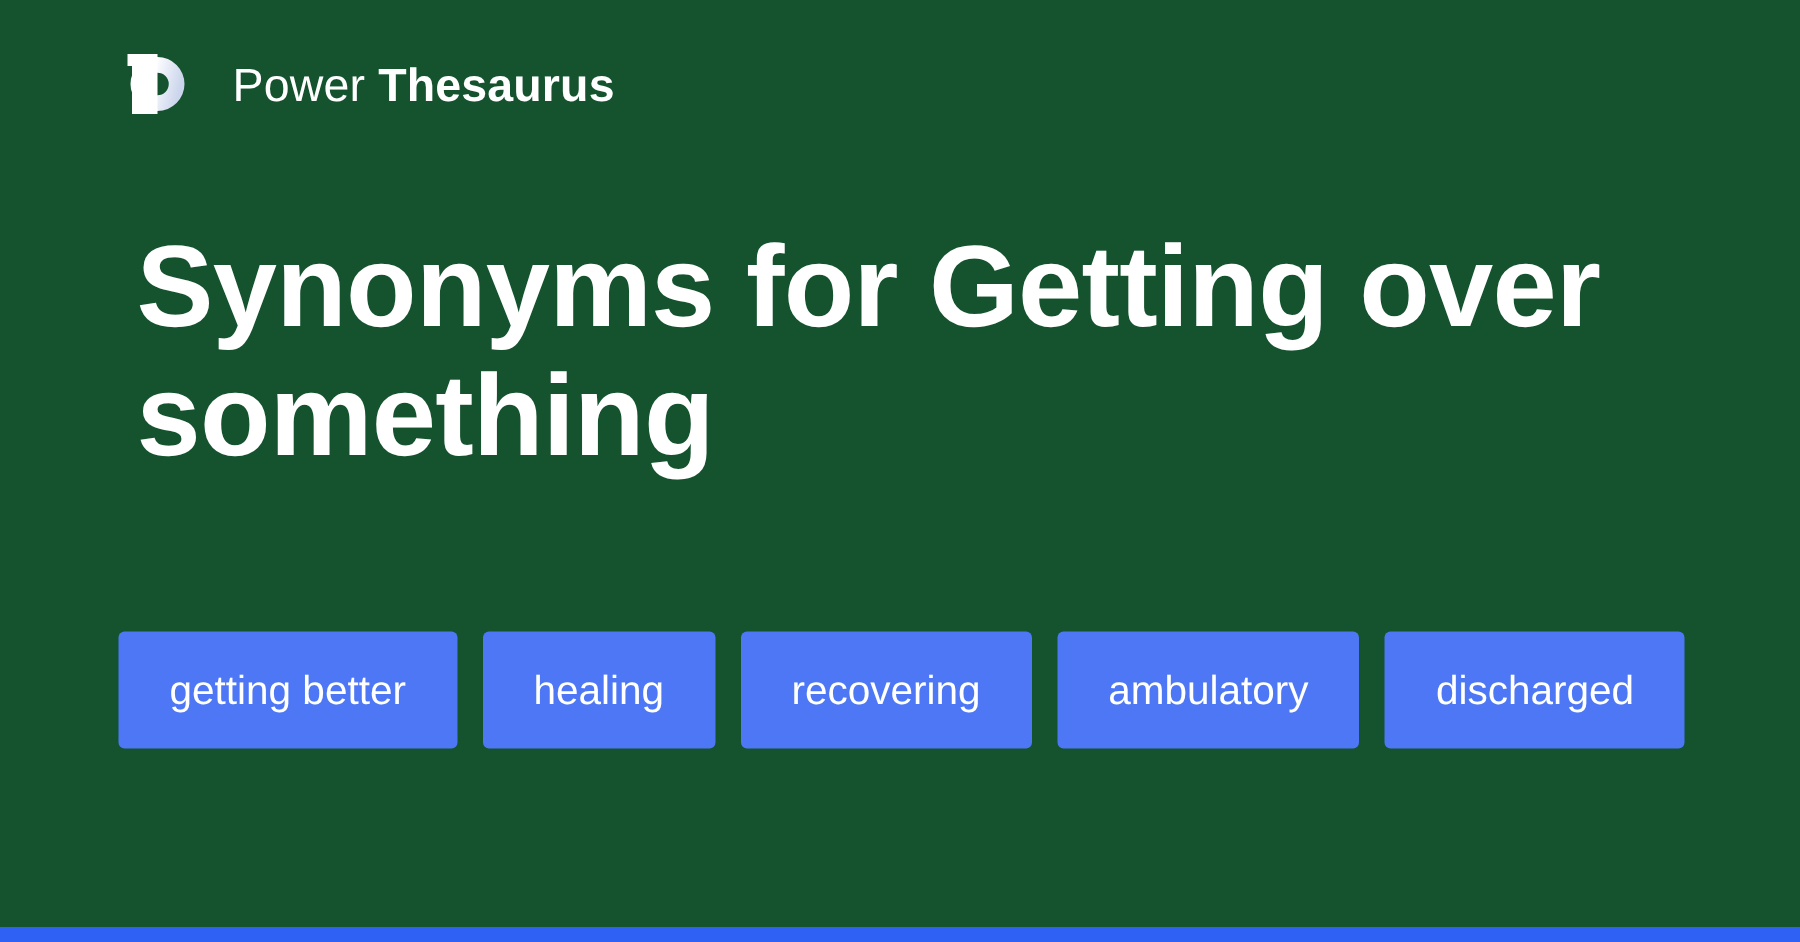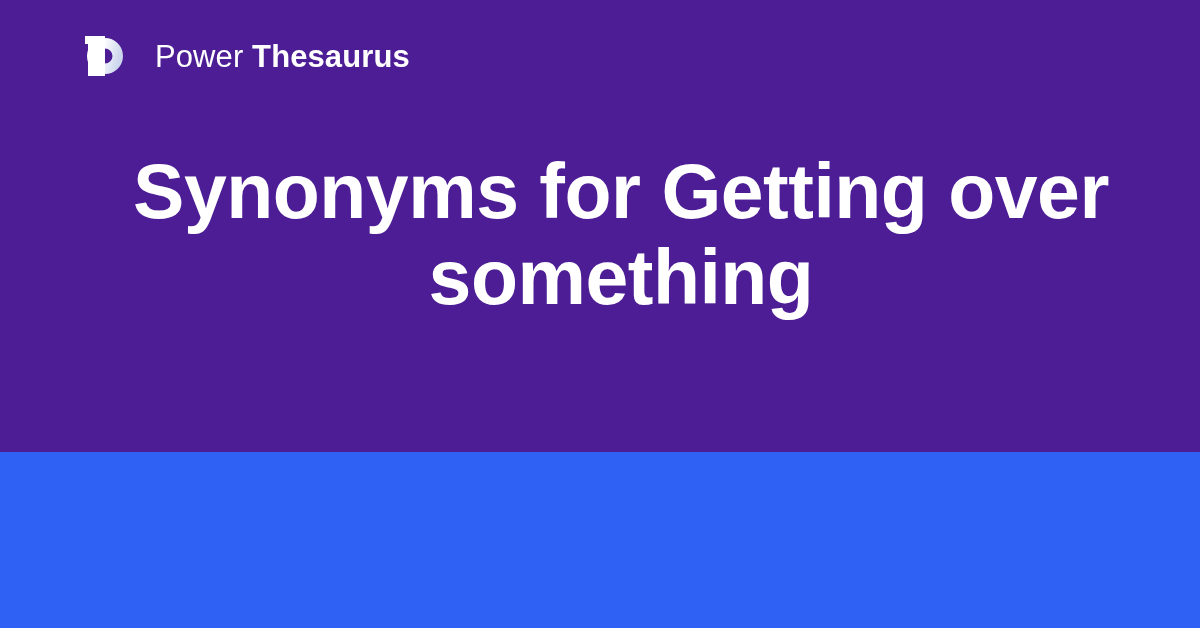--- a/index.html
+++ b/index.html
@@ -10,24 +10,23 @@
     width: 1200px;
     height: 628px;
     overflow: hidden;
     font-family: "Liberation Sans", sans-serif;
     background: #2f62f4;
   }
 
   .card {
     position: relative;
     width: 1200px;
-    height: 452px;
-    background: #4c1d95;
+    height: 618px;
+    background: #14532d;
     box-sizing: border-box;
-    text-align: center;
   }
 
   
   .brand {
     position: absolute;
     left: 79px;
     top: 28px;
     display: flex;
     align-items: center;
     height: 56px;
@@ -119,14 +118,21 @@
       <path d="M9 6 h8 v40 h-8 v-32 h-3 v-8 h3 z" fill="#ffffff"></path>
       <rect x="13" y="6" width="13" height="40" fill="#ffffff"></rect>
     </svg>
     <div class="wordmark">
       <span class="wm-light">Power</span><span>&nbsp;</span><span class="wm-bold">Thesaurus</span>
     </div>
   </div>
 
   <h1 class="headline">Synonyms for Getting over something</h1>
 
+  <div class="chips">
+      <div class="chip">getting better</div>
+      <div class="chip">healing</div>
+      <div class="chip">recovering</div>
+      <div class="chip">ambulatory</div>
+      <div class="chip">discharged</div>
+    </div>
 
 </div>
 
 </body></html>

